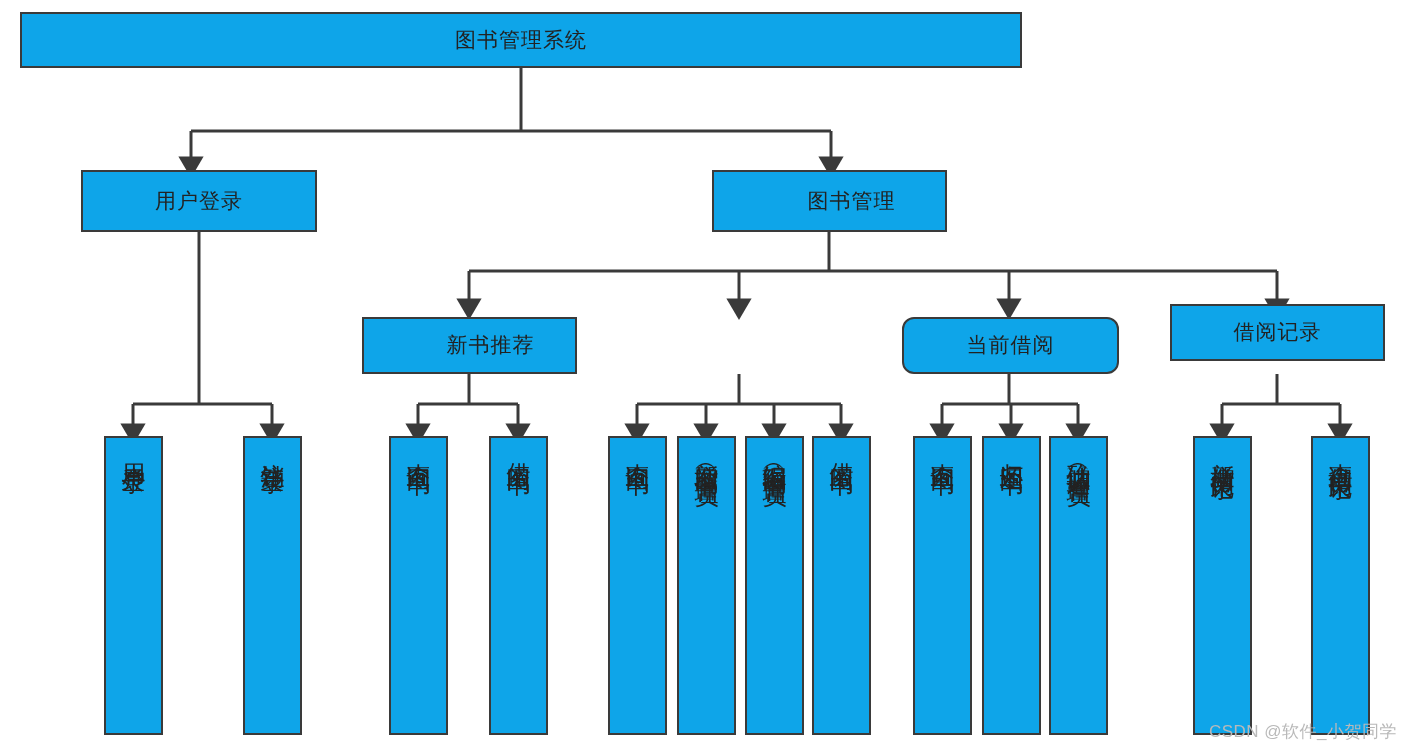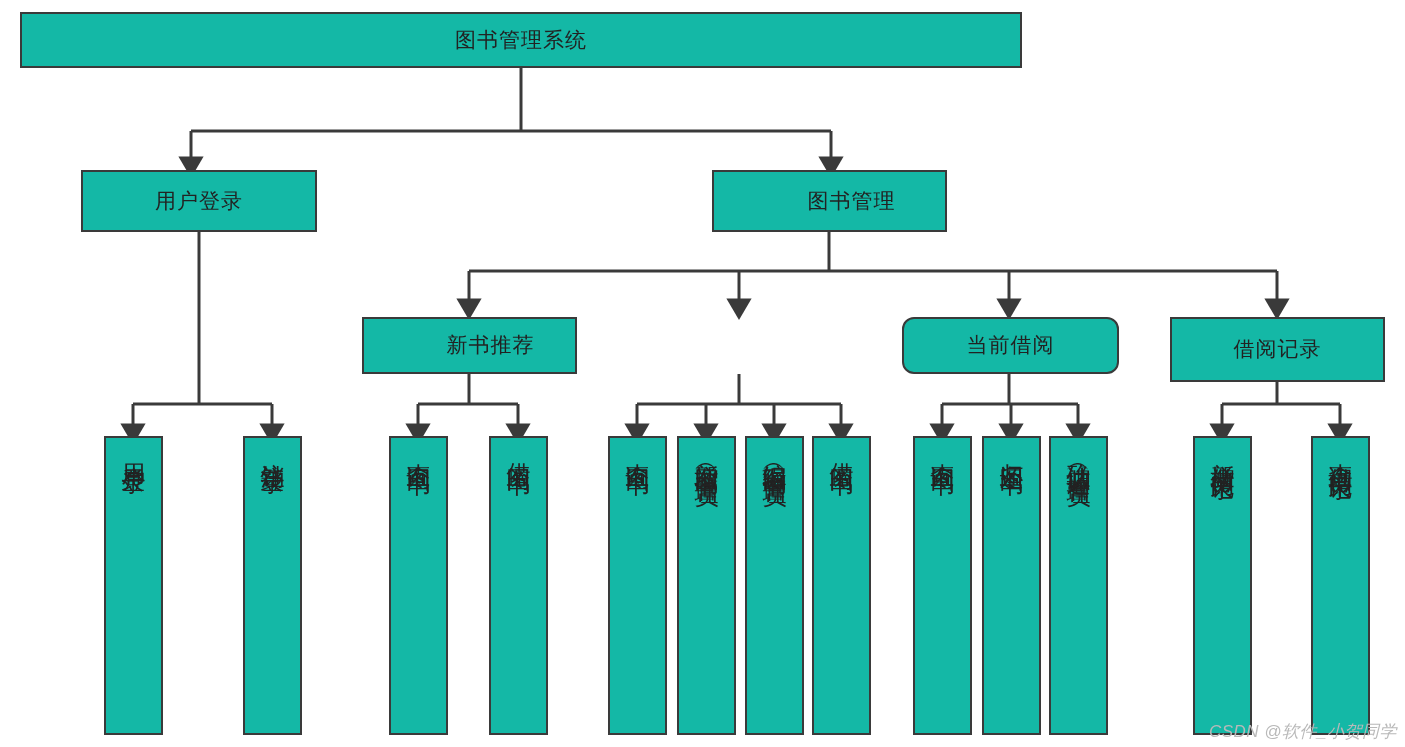--- a/index.html
+++ b/index.html
@@ -1,30 +1,30 @@
 <!DOCTYPE html>
 <html><head>
 <meta charset="utf-8">
 <style>
   html,body{margin:0;padding:0;background:#ffffff;}
   body{width:1405px;height:747px;overflow:hidden;
        font-family:"Liberation Sans","DejaVu Sans",sans-serif;}
   #stage{position:relative;width:1405px;height:747px;background:#fff;}
   svg.wires{position:absolute;left:0;top:0;width:1405px;height:747px;}
-  .node{position:absolute;box-sizing:border-box;background:#14b8a6;
+  .node{position:absolute;box-sizing:border-box;background:#0ea5e9;
         border:2px solid #3a3a3a;display:flex;align-items:center;
         justify-content:center;color:#222;}
   .node .lbl{display:block;text-align:center;line-height:1.18;}
   .node.h .lbl{font-size:21px;letter-spacing:1px;}
   .node.v{padding:6px 0;align-items:flex-start;justify-content:center;}
   .node.v .lbl{writing-mode:vertical-rl;text-orientation:upright;
                font-size:24px;letter-spacing:3px;line-height:1;
                white-space:nowrap;}
   .watermark{position:absolute;right:8px;bottom:4px;font-size:17px;
-             color:#b9b9b9;letter-spacing:.5px;white-space:nowrap;font-style:italic;}
+             color:#b9b9b9;letter-spacing:.5px;white-space:nowrap;}
 </style>
 </head>
 <body>
 
 <div id="stage">
 
   <svg class="wires" viewBox="0 0 1405 747" xmlns="http://www.w3.org/2000/svg">
     <defs>
       <marker id="arw" markerWidth="9" markerHeight="9" refX="1.2" refY="4.2" orient="auto" markerUnits="strokeWidth">
         <path d="M0,0 L0,8.4 L7.2,4.2 z" fill="#3a3a3a"></path>
@@ -84,21 +84,21 @@
   <div class="node h" style="left:712px;top:170px;width:235px;height:62px;padding-left:44px;">
     <span class="lbl">图书管理</span>
   </div>
 
   <div class="node h" style="left:362px;top:317px;width:215px;height:57px;padding-left:42px;">
     <span class="lbl">新书推荐</span>
   </div>
   <div class="node h" style="left:902px;top:317px;width:217px;height:57px;border-radius:12px;">
     <span class="lbl">当前借阅</span>
   </div>
-  <div class="node h" style="left:1170px;top:317px;width:215px;height:65px;">
+  <div class="node h" style="left:1170px;top:304px;width:215px;height:57px;">
     <span class="lbl">借阅记录</span>
   </div>
 
   <div class="node v" style="left:104px;top:436px;width:59px;height:299px;">
     <span class="lbl">用户登录</span>
   </div>
   <div class="node v" style="left:243px;top:436px;width:59px;height:299px;">
     <span class="lbl">注销登录</span>
   </div>
 

